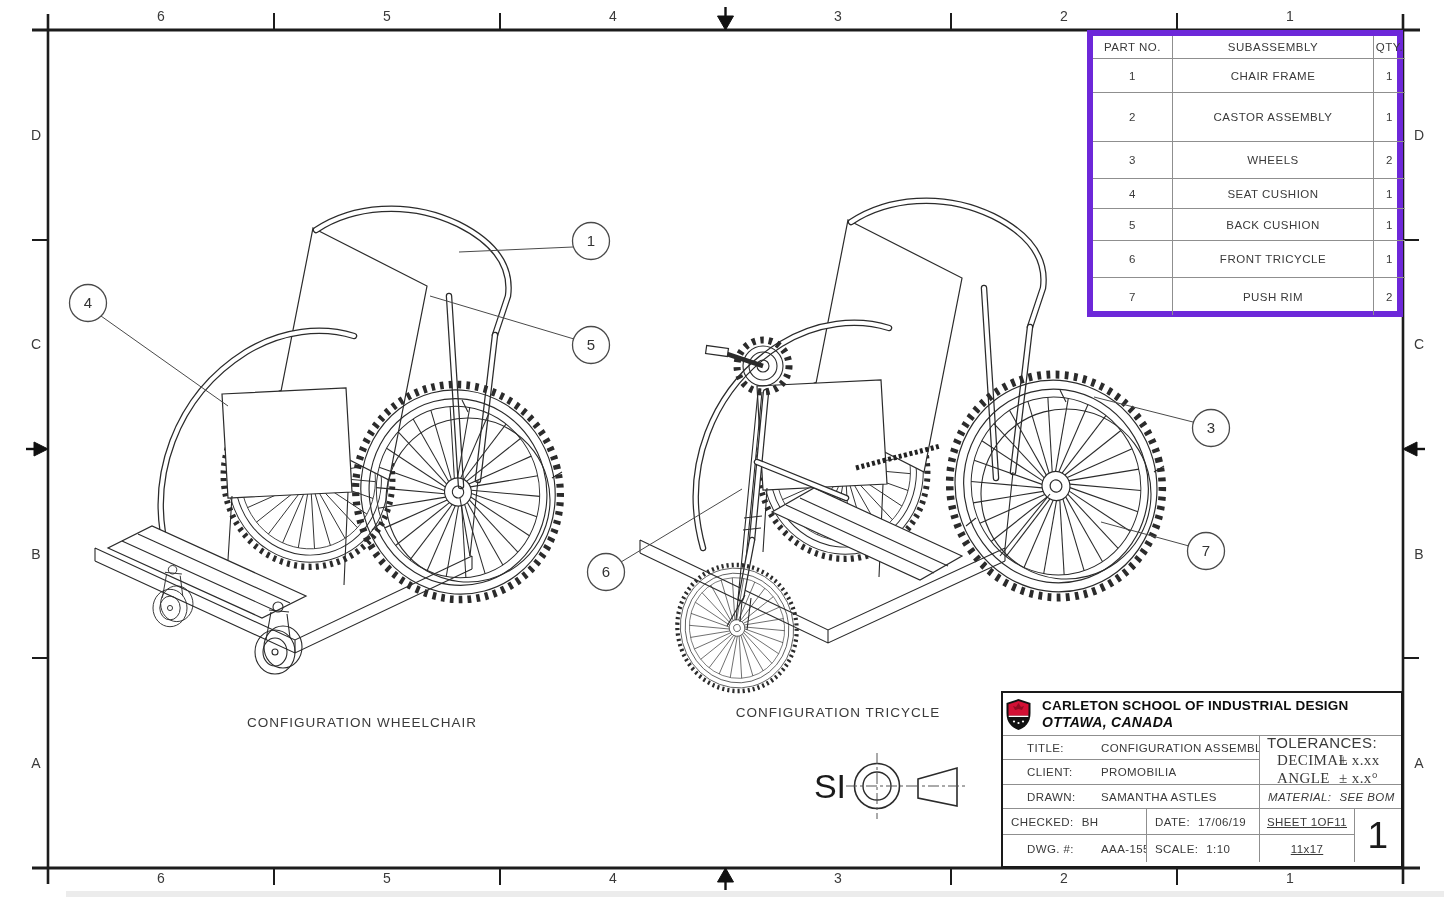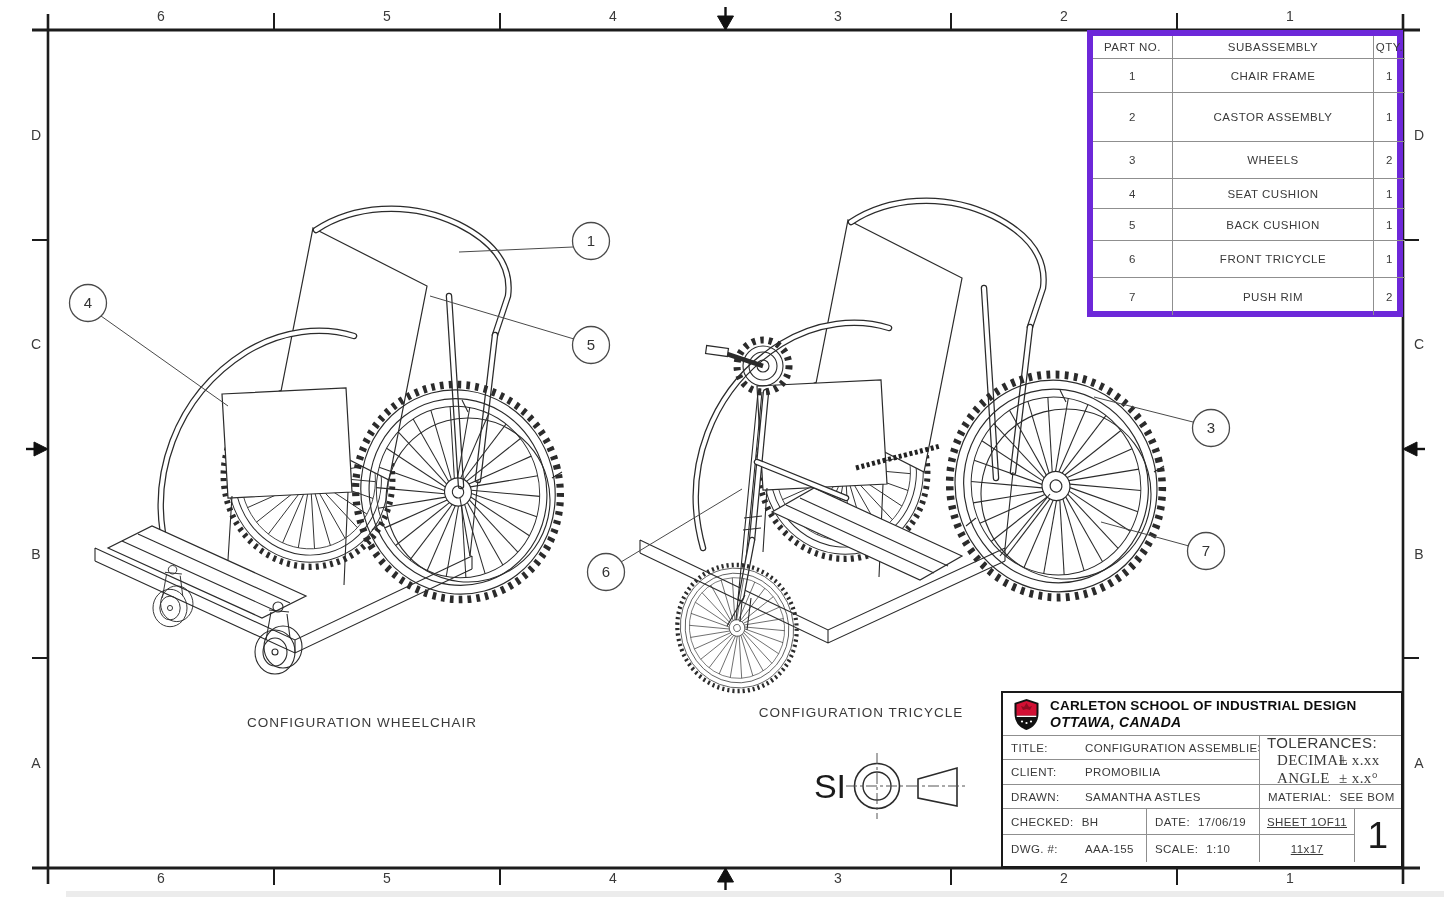--- a/index.html
+++ b/index.html
@@ -29,25 +29,25 @@
   .bom .c{display:flex;align-items:center;justify-content:center;border-right:1px solid #8f8f8f;
           border-bottom:1px solid #8f8f8f;white-space:nowrap;overflow:hidden;}
   .bom .c.last{border-right:none;}
   .bom .c.bot{border-bottom:none;}
   
   .tb{position:absolute;left:1001px;top:691px;width:402px;height:177px;border:2px solid #1a1a1a;
       box-sizing:border-box;display:grid;grid-template-columns:144px 113px 95px 46px;
       grid-template-rows:43px 24px 25px 24px 26px 27px;font-size:11.5px;letter-spacing:.4px;}
   .tb .cell{border-right:1px solid #8f8f8f;border-bottom:1px solid #8f8f8f;box-sizing:border-box;
             display:flex;align-items:center;overflow:hidden;white-space:nowrap;}
-  .tb .nbr{border-right:none;}
+  .tb .nbr{border-right:none;font-style:italic;}
   .tb .nbb{border-bottom:none;}
-  .tb .lab{padding-left:8px;width:74px;flex:none;}
+  .tb .lab{padding-left:24px;width:74px;flex:none;}
   .tb .lab2{padding-left:8px;margin-right:8px;flex:none;}
-  .tb .hdr{grid-column:1/5;display:flex;align-items:center;padding-left:10px;gap:10px;
+  .tb .hdr{grid-column:1/5;display:flex;align-items:center;padding-left:2px;gap:10px;
            border-bottom:1px solid #8f8f8f;}
   .tb .hname{font-weight:bold;color:#0d0d0d;font-size:13.5px;letter-spacing:.2px;line-height:1.15;}
   .tb .hloc{font-weight:bold;color:#0d0d0d;font-size:14px;letter-spacing:.3px;font-style:italic;}
   .tb .tol{grid-column:3/5;grid-row:2/4;border-right:none;border-bottom:1px solid #8f8f8f;
            font-size:15px;display:flex;flex-direction:column;justify-content:center;
            padding-left:7px;gap:1px;}
   .tb .tol .r2{padding-left:10px;display:flex;font-family:Liberation Serif, serif;}
   .tb .tol .tl{width:62px;}
   .tb .big1{grid-column:4/5;grid-row:5/7;border-right:none;border-bottom:none;
             display:flex;align-items:center;justify-content:center;
@@ -272,21 +272,21 @@
 <div class="zl" style="left:36px;top:344px">C</div>
 <div class="zl" style="left:36px;top:554px">B</div>
 <div class="zl" style="left:36px;top:763px">A</div>
 
 <div class="zl" style="left:1419px;top:135px">D</div>
 <div class="zl" style="left:1419px;top:344px">C</div>
 <div class="zl" style="left:1419px;top:554px">B</div>
 <div class="zl" style="left:1419px;top:763px">A</div>
 
 <div class="viewlab" style="left:362px;top:722px">CONFIGURATION WHEELCHAIR</div>
-<div class="viewlab" style="left:861px;top:712px">CONFIGURATION TRICYCLE</div>
+<div class="viewlab" style="left:838px;top:712px">CONFIGURATION TRICYCLE</div>
 
 <div class="bom">
   <div class="c">PART NO.</div>
   <div class="c">SUBASSEMBLY</div>
   <div class="c last">QTY.</div>
 
   <div class="c">1</div>
   <div class="c">CHAIR FRAME</div>
   <div class="c last">1</div>
 

